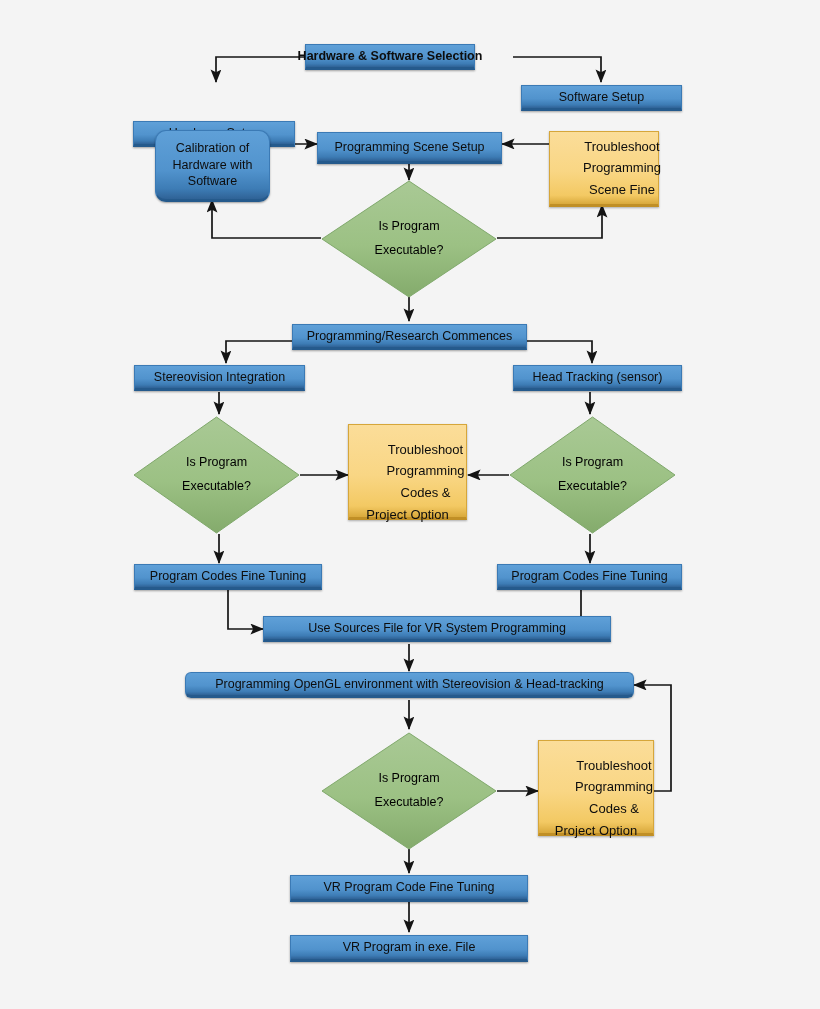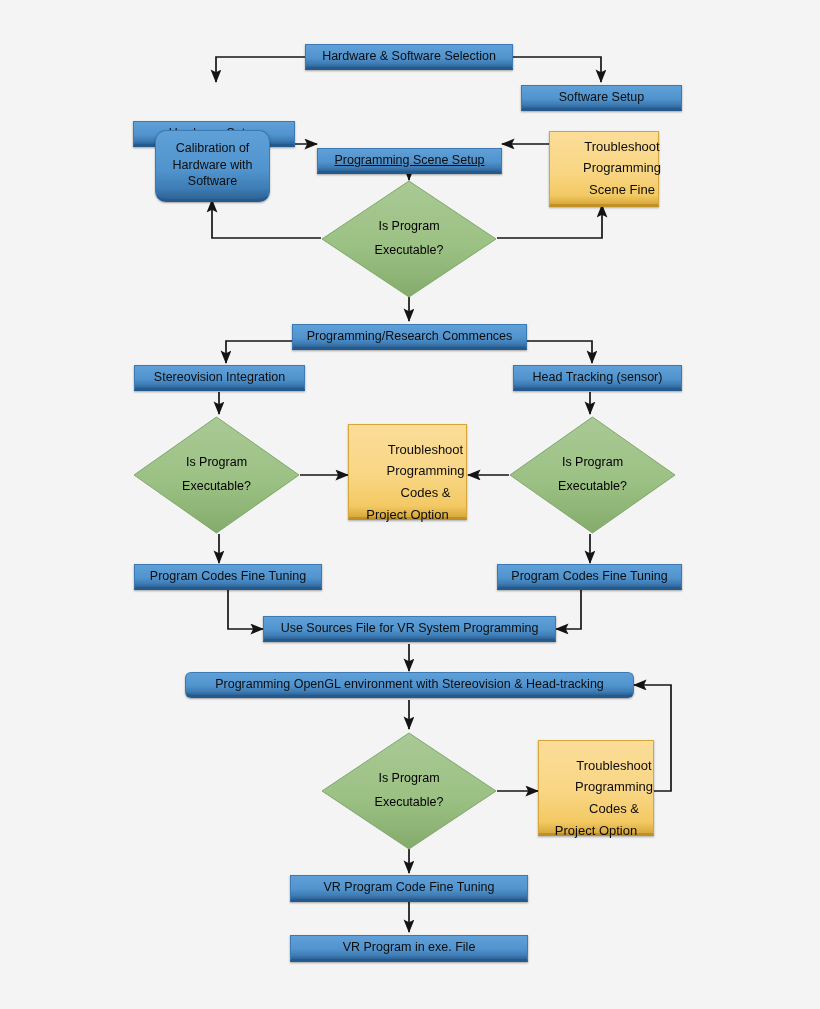--- a/index.html
+++ b/index.html
@@ -130,39 +130,39 @@
       <path d="M497,791 L538,791"></path>
 
       <path d="M654,791 L671,791 L671,685 L634,685"></path>
 
       <path d="M409,849 L409,873"></path>
 
       <path d="M409,902 L409,932"></path>
     </g>
   </svg>
 
-  <div class="node proc" style="left:305px; top:44px; width:208px; height:26px;">
+  <div class="node proc" style="left:305px; top:44px; width:170px; height:26px;font-weight:bold;">
     <span class="ln">Hardware &amp; Software Selection</span>
   </div>
 
   <div class="node proc" style="left:133px; top:85px; width:162px; height:26px;margin-top:36px;">
     <span class="ln">Hardware Setup</span>
   </div>
 
   <div class="node proc" style="left:521px; top:85px; width:161px; height:26px;">
     <span class="ln">Software Setup</span>
   </div>
 
   <div class="node proc" style="left:155px; top:130px; width:115px; height:72px;border-radius:11px;">
     <span class="ln">Calibration of</span>
     <span class="ln">Hardware with</span>
     <span class="ln">Software</span>
   </div>
 
-  <div class="node proc" style="left:317px; top:148px; width:185px; height:26px;text-decoration:underline;">
+  <div class="node proc" style="left:317px; top:132px; width:185px; height:32px;">
     <span class="ln">Programming Scene Setup</span>
   </div>
 
   <div class="node trouble" style="left:549px; top:131px; width:110px; height:76px;">
     <span class="ln">Troubleshoot</span>
     <span class="ln">Programming</span>
     <span class="ln">Scene Fine</span>
   </div>
 
   <div class="node decision" style="left:321px; top:180px; width:176px; height:118px;">
@@ -236,21 +236,21 @@
   </div>
 
   <div class="node proc" style="left:134px; top:564px; width:188px; height:26px;">
     <span class="ln">Program Codes Fine Tuning</span>
   </div>
 
   <div class="node proc" style="left:497px; top:564px; width:185px; height:26px;">
     <span class="ln">Program Codes Fine Tuning</span>
   </div>
 
-  <div class="node proc" style="left:263px; top:616px; width:293px; height:26px;">
+  <div class="node proc" style="left:263px; top:616px; width:348px; height:26px;">
     <span class="ln">Use Sources File for VR System Programming</span>
   </div>
 
   <div class="node proc" style="left:185px; top:672px; width:449px; height:26px;border-radius:6px;">
     <span class="ln">Programming OpenGL environment with Stereovision &amp; Head-tracking</span>
   </div>
 
   <div class="node decision" style="left:321px; top:732px; width:176px; height:118px;">
     <svg class="dia-shape" viewBox="0 0 176 118" preserveAspectRatio="none">
       <defs>

